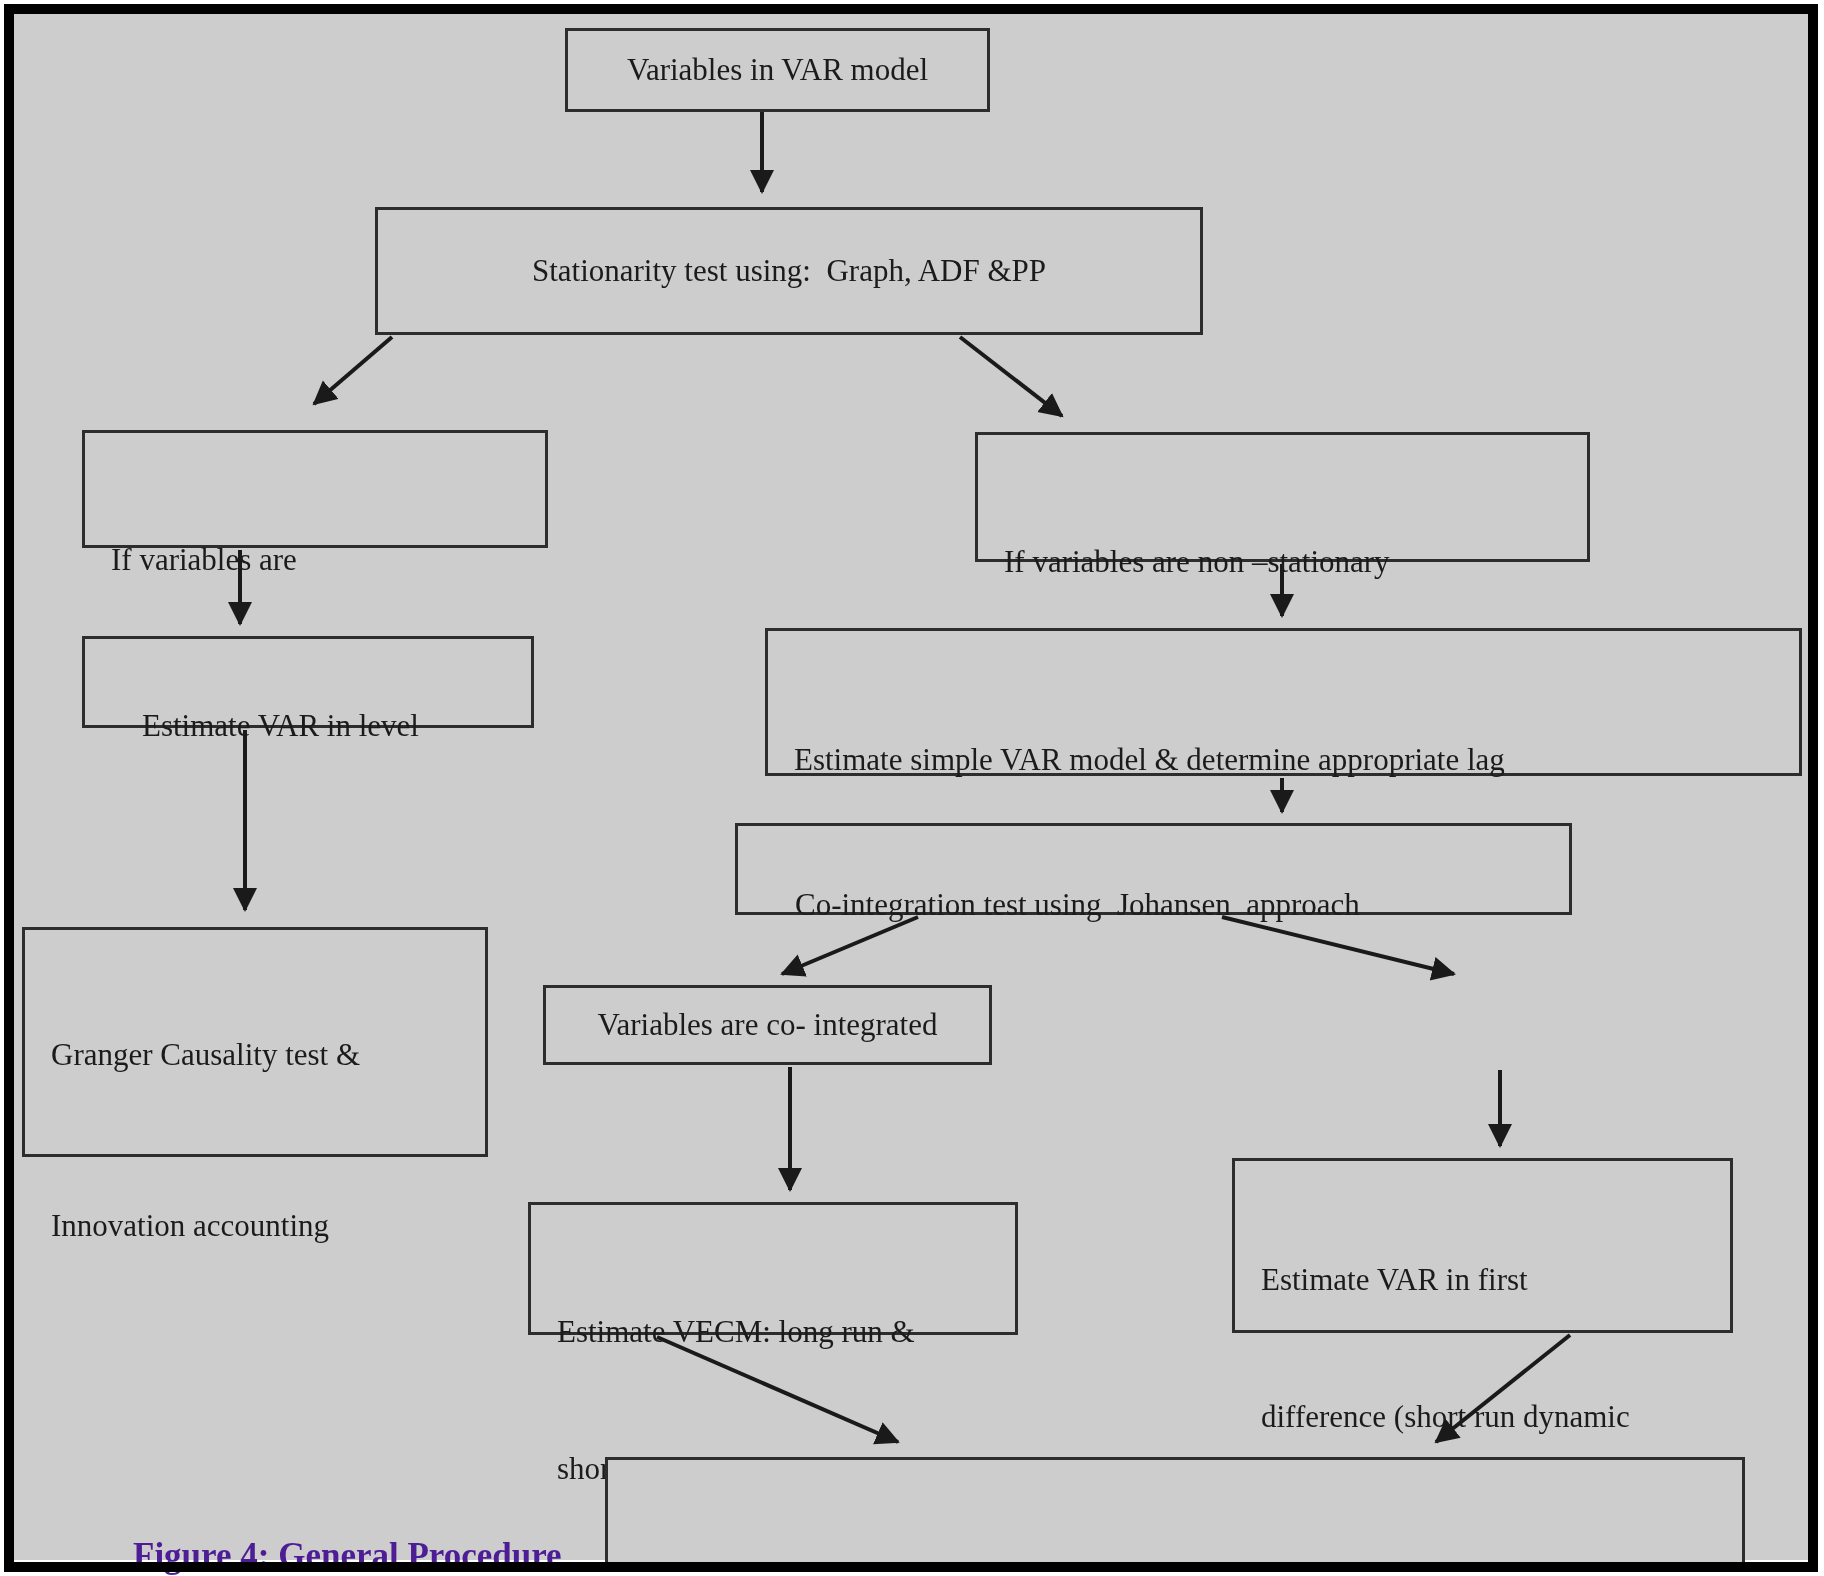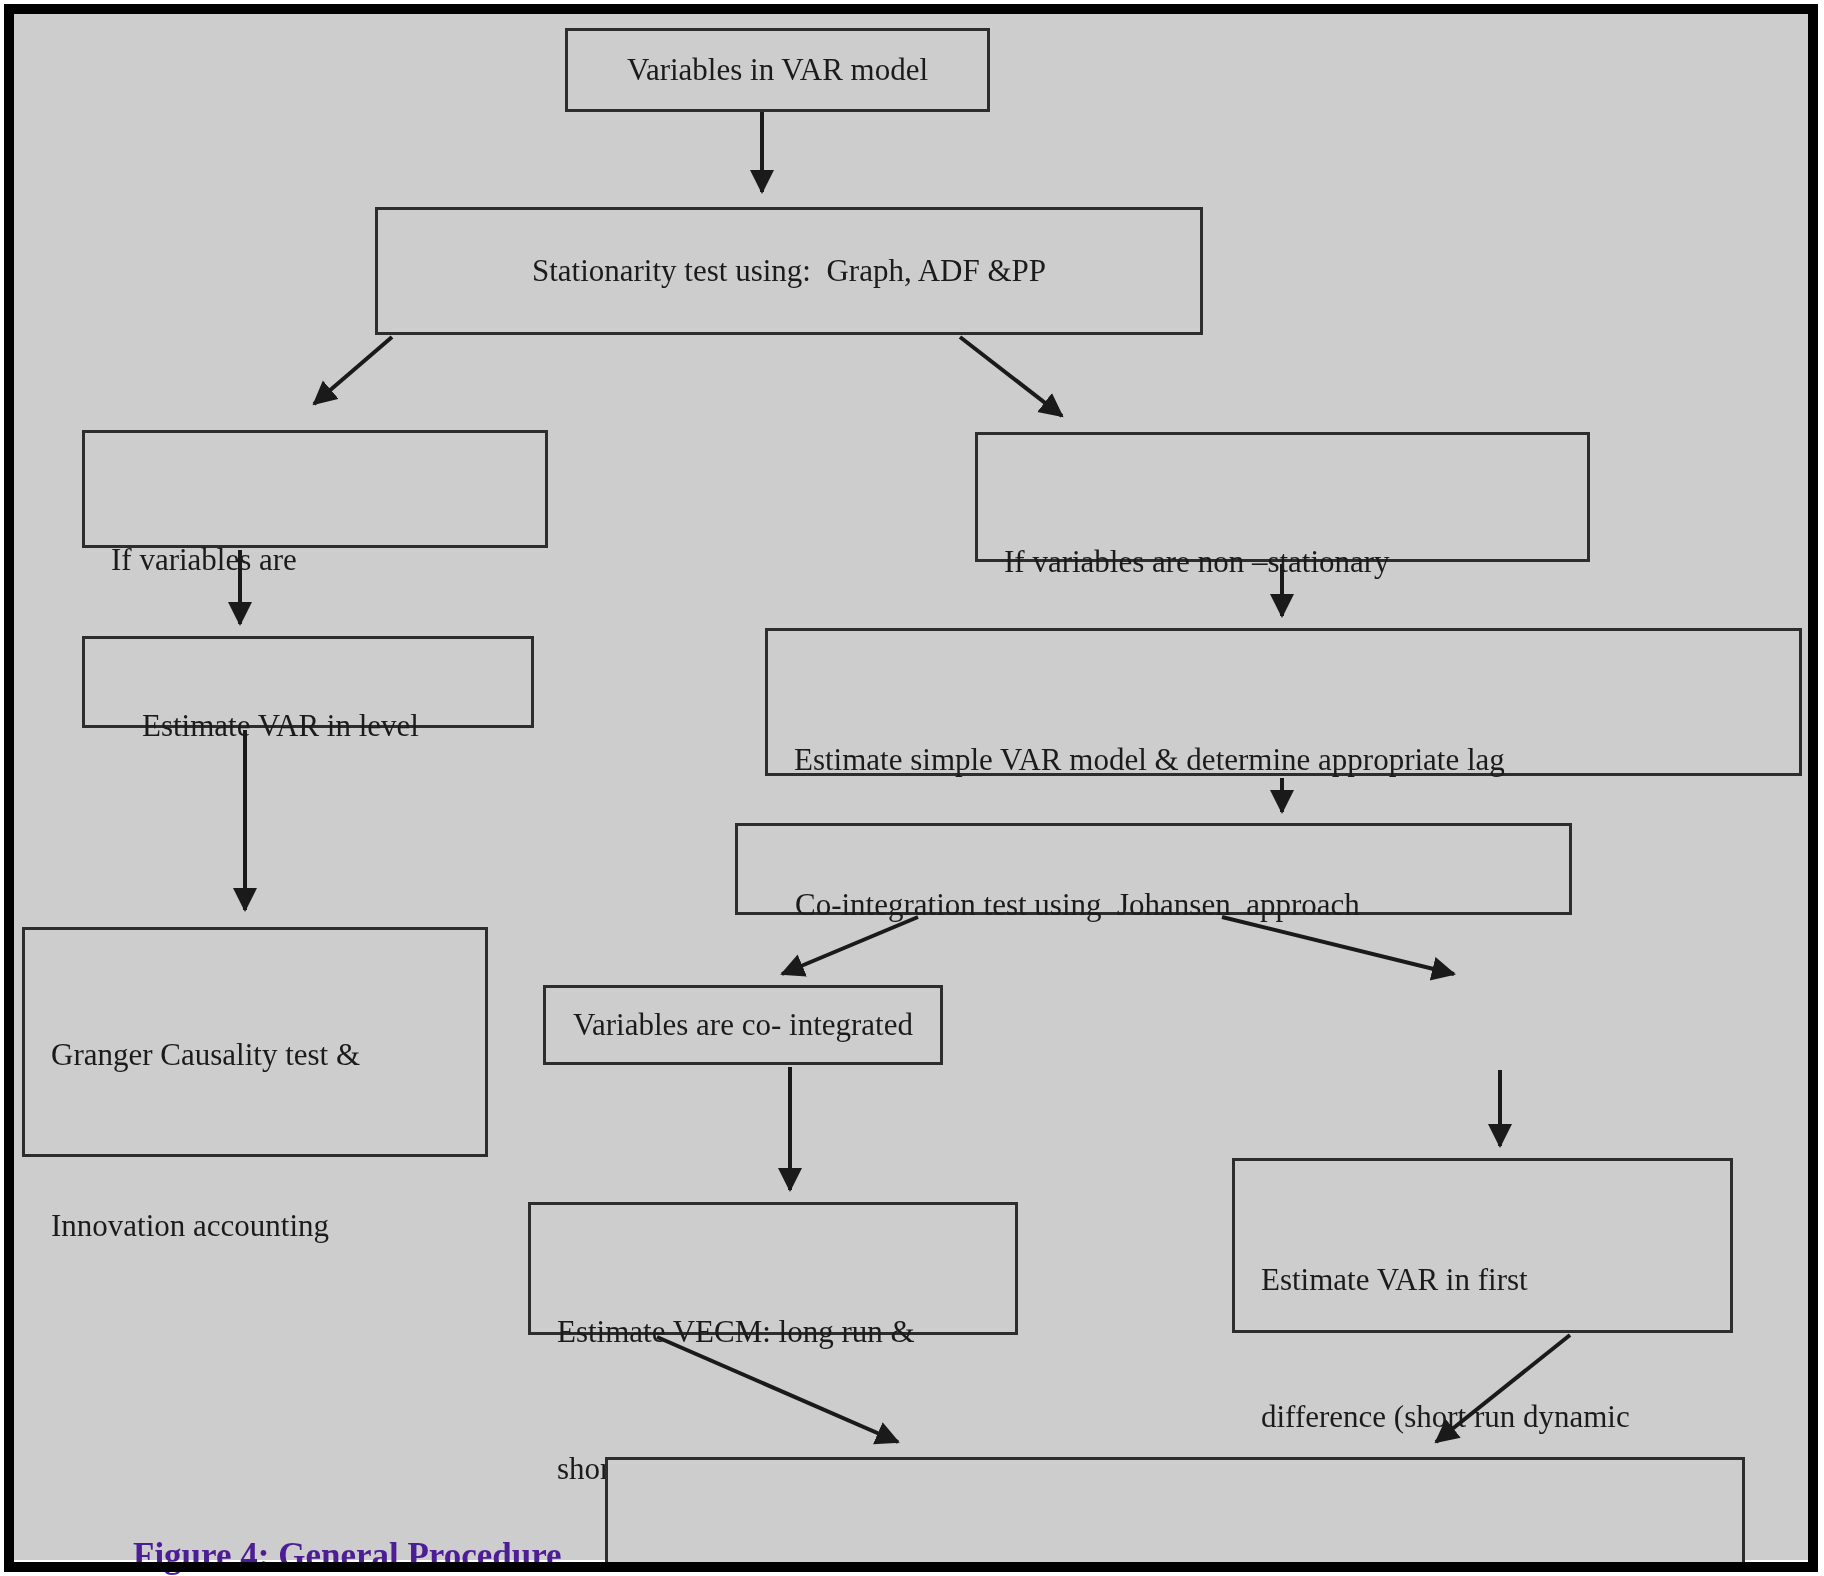--- a/index.html
+++ b/index.html
@@ -128,21 +128,21 @@
 
   <div class="node left" style="left:735px; top:823px; width:837px; height:92px; padding-top:16px;">
     <span>Co-integration test using  Johansen  approach</span>
   </div>
 
   <div class="node left gap-lines" style="left:22px; top:927px; width:466px; height:230px; padding-top:20px;">
     <span class="ln">Granger Causality test &amp;</span>
     <span class="ln">Innovation accounting</span>
   </div>
 
-  <div class="node center" style="left:543px; top:985px; width:400px; height:80px;">
+  <div class="node center" style="left:543px; top:985px; width:449px; height:80px;">
     <span>Variables are co- integrated</span>
   </div>
 
 
   <div class="node left lh-tall" style="left:528px; top:1202px; width:490px; height:133px; padding-top:16px;">
     <span class="ln">Estimate VECM: long run &amp;</span>
     <span class="ln">short run   relationship</span>
   </div>
 
   <div class="node left lh-tall" style="left:1232px; top:1158px; width:501px; height:175px; padding-top:8px;">

